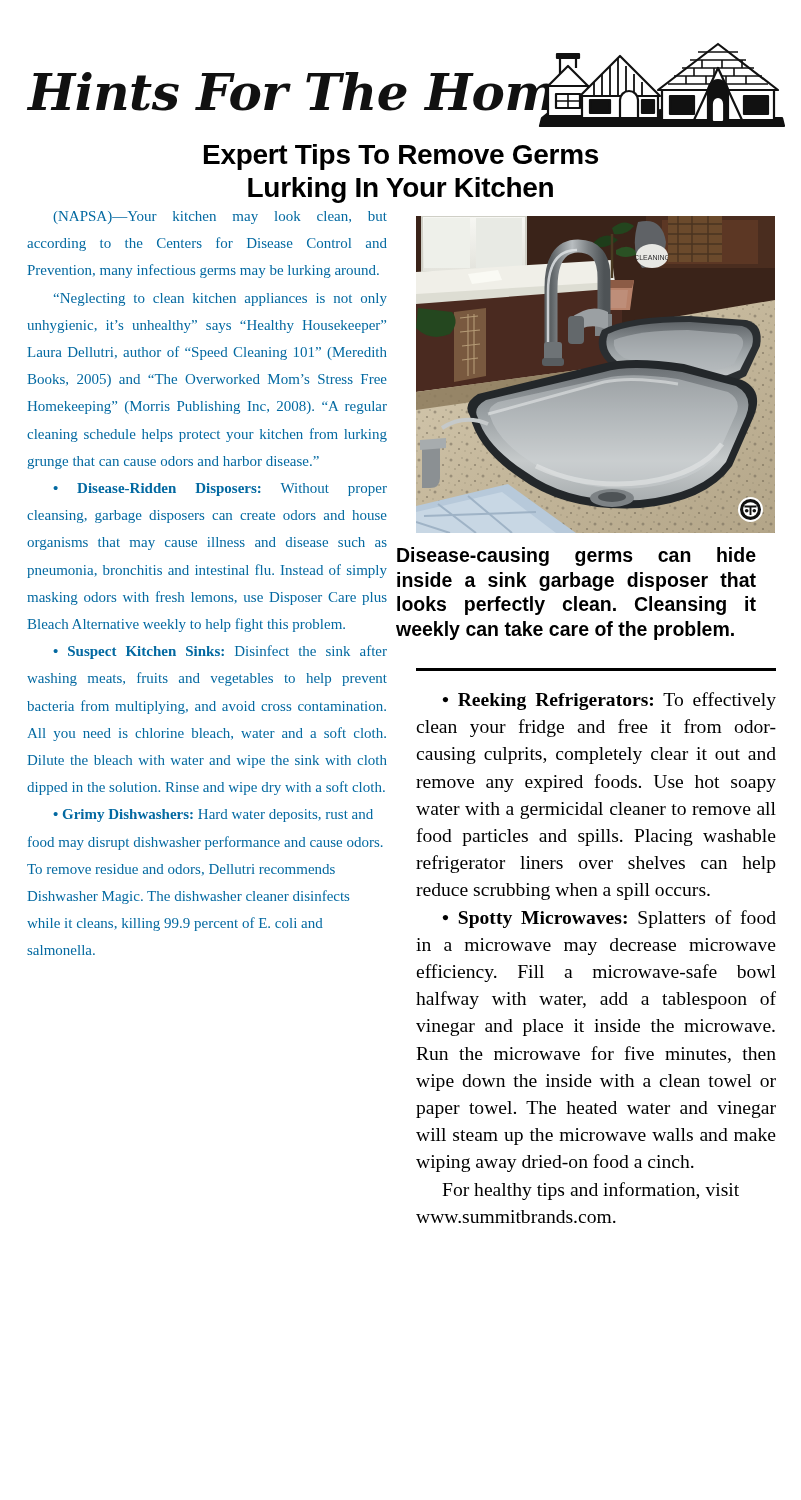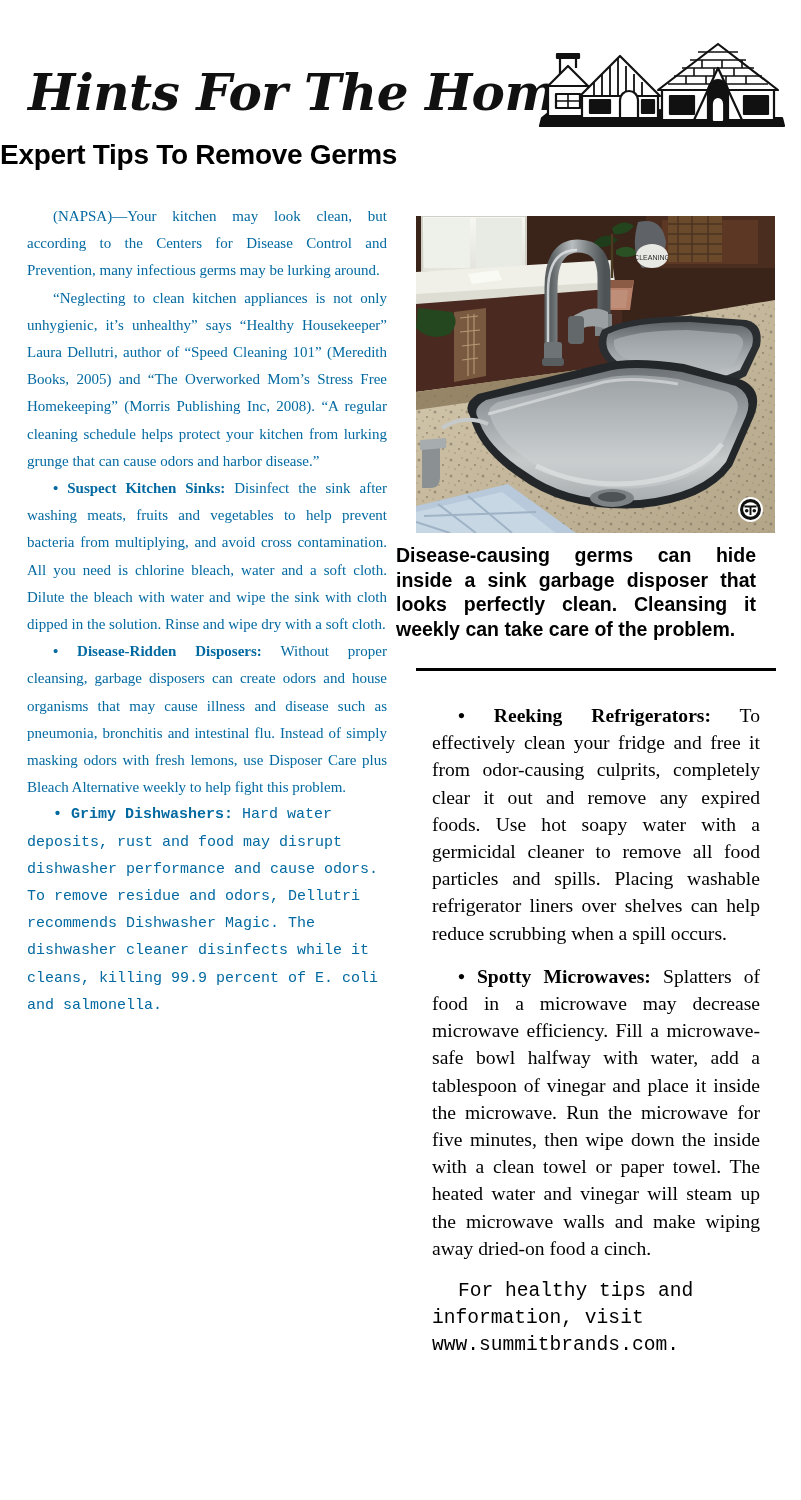--- a/index.html
+++ b/index.html
@@ -47,20 +47,21 @@
     left: 536px;
     top: 38px;
     width: 252px;
     height: 96px;
   }
   .headline {
     position: absolute;
     left: 0;
     top: 138px;
     width: 801px;
+    text-align: center;
     font-family: "Liberation Sans", sans-serif;
     font-weight: bold;
     font-size: 28px;
     line-height: 33px;
     letter-spacing: -0.3px;
     color: #000000;
   }
 
   
   .col {
@@ -142,26 +143,25 @@
     position: absolute;
     left: 416px;
     top: 686px;
     width: 360px;
     font-size: 19.6px;
     line-height: 27.2px;
     text-align: justify;
     text-justify: inter-word;
   }
   .col-right-body p {
-    margin: 16px;
+    margin: 0;
     text-indent: 26px;
   }
   .lastline {
     text-align: left;
-    font-family: Liberation Mono, monospace;
   }
 </style>
 </head>
 <body>
 
 <div class="page">
 
   <div class="masthead">
     <div class="masthead-title">Hints For The Home</div>
 
@@ -207,27 +207,28 @@
 
           <rect x="134" y="58" width="24" height="18" fill="#111" stroke="#111"></rect>
           <rect x="208" y="58" width="24" height="18" fill="#111" stroke="#111"></rect>
         </g>
       </svg>
     </div>
   </div>
 
   <div class="headline">
     <div>Expert Tips To Remove Germs</div>
+    <div>Lurking In Your Kitchen</div>
   </div>
 
   <div class="col col-left" id="left-col">
       <p><span>(NAPSA)—Your kitchen may look clean, but according to the Centers for Disease Control and Prevention, many infectious germs may be lurking around.</span></p>
       <p><span>“Neglecting to clean kitchen appliances is not only unhygienic, it’s unhealthy” says “Healthy Housekeeper” Laura Dellutri, author of “Speed Cleaning 101” (Meredith Books, 2005) and “The Overworked Mom’s Stress Free Homekeeping” (Morris Publishing Inc, 2008). “A regular cleaning schedule helps protect your kitchen from lurking grunge that can cause odors and harbor disease.”</span></p>
+      <p><b class="lead">• Disease-Ridden Disposers:</b><span> Without proper cleansing, garbage disposers can create odors and house organisms that may cause illness and disease such as pneumonia, bronchitis and intestinal flu. Instead of simply masking odors with fresh lemons, use Disposer Care plus Bleach Alternative weekly to help fight this problem.</span></p>
       <p><b class="lead">• Suspect Kitchen Sinks:</b><span> Disinfect the sink after washing meats, fruits and vegetables to help prevent bacteria from multiplying, and avoid cross contamination. All you need is chlorine bleach, water and a soft cloth. Dilute the bleach with water and wipe the sink with cloth dipped in the solution. Rinse and wipe dry with a soft cloth.</span></p>
-      <p><b class="lead">• Disease-Ridden Disposers:</b><span> Without proper cleansing, garbage disposers can create odors and house organisms that may cause illness and disease such as pneumonia, bronchitis and intestinal flu. Instead of simply masking odors with fresh lemons, use Disposer Care plus Bleach Alternative weekly to help fight this problem.</span></p>
       <p class="lastline"><b class="lead">• Grimy Dishwashers:</b><span> Hard water deposits, rust and food may disrupt dishwasher performance and cause odors. To remove residue and odors, Dellutri recommends Dishwasher Magic. The dishwasher cleaner disinfects while it cleans, killing 99.9 percent of E. coli and salmonella.</span></p>
     </div>
 
   <div class="photo-wrap">
     <svg class="photo" viewBox="0 0 359 317" width="359" height="317" xmlns="http://www.w3.org/2000/svg">
       <defs>
         <linearGradient id="gCounter" x1="0" y1="0" x2="1" y2="1">
           <stop offset="0%" stop-color="#d8cdb4"></stop>
           <stop offset="45%" stop-color="#c6b99d"></stop>
           <stop offset="100%" stop-color="#b3a588"></stop>

